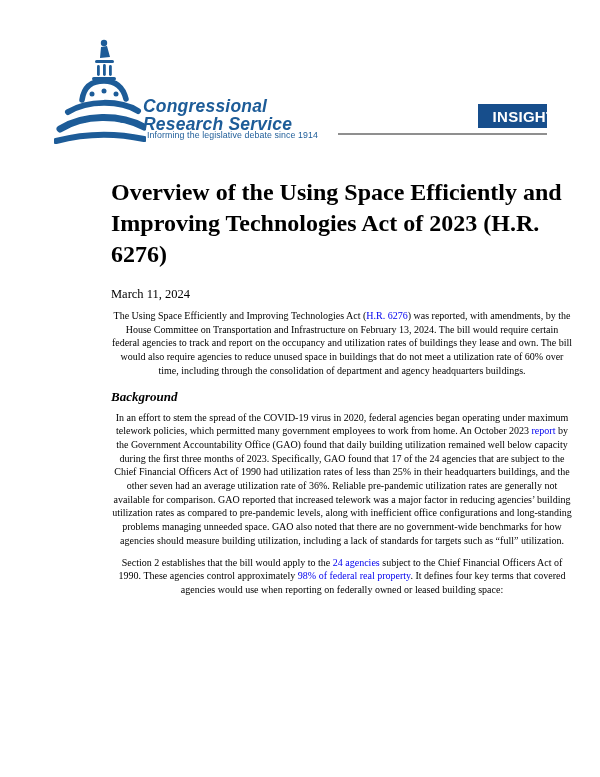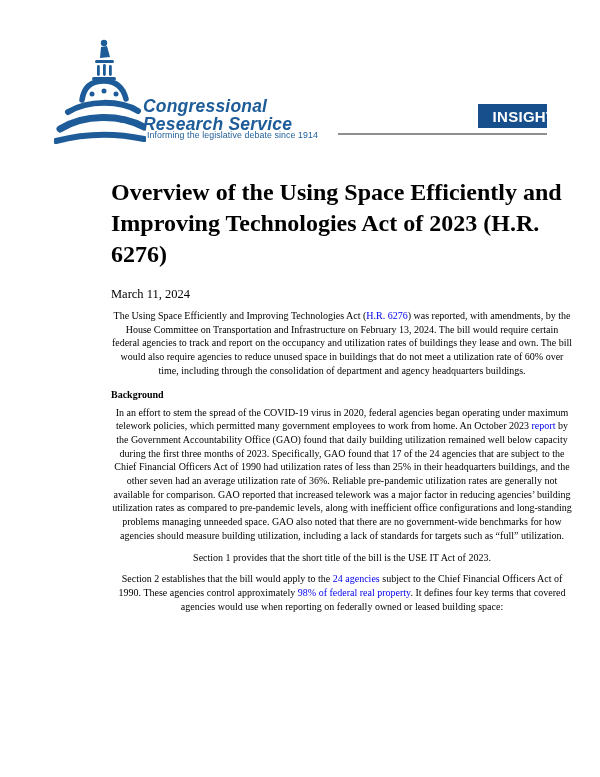--- a/index.html
+++ b/index.html
@@ -44,21 +44,21 @@
     display:flex;align-items:center;justify-content:center;padding-left:23px;
   }
   
   .main{position:absolute;left:70px;top:177px;width:462px;margin-left:41px;}
   .doc-title{
     font-size:24px;line-height:31px;font-weight:bold;
     margin-bottom:17px;
   }
   .doc-date{font-size:12.5px;margin-bottom:7px;}
   .para{font-size:10px;line-height:13.7px;margin-bottom:8px;text-align:center;}
-  .sec-heading{font-size:10px;font-weight:bold;margin:11px 0 6px 0;}
+  .sec-heading{font-size:13px;font-weight:bold;margin:11px 0 6px 0;font-style:italic;}
   .doc-link{color:var(--link);text-decoration:none;cursor:pointer;}
   
   .footer-right{
     position:absolute;right:70px;top:655px;text-align:right;
     font-size:11px;line-height:16.5px;
   }
   .footer-right .org{font-weight:normal;}
   .footer-left{
     position:absolute;left:60px;top:715px;
     font-family:"Liberation Sans",sans-serif;
@@ -113,21 +113,20 @@
 
   <div class="main">
     <h1 class="doc-title">Overview of the Using Space Efficiently and Improving Technologies Act of 2023 (H.R. 6276)</h1>
     <div class="doc-date">March 11, 2024</div>
 
     <p class="para"><span>The Using Space Efficiently and Improving Technologies Act (</span><a href="#" class="doc-link">H.R. 6276</a><span>) was reported, with amendments, by the House Committee on Transportation and Infrastructure on February 13, 2024. The bill would require certain federal agencies to track and report on the occupancy and utilization rates of buildings they lease and own. The bill would also require agencies to reduce unused space in buildings that do not meet a utilization rate of 60% over time, including through the consolidation of department and agency headquarters buildings.</span></p>
 
     <h2 class="sec-heading">Background</h2>
     <p class="para"><span>In an effort to stem the spread of the COVID-19 virus in 2020, federal agencies began operating under maximum telework policies, which permitted many government employees to work from home. An October 2023 </span><a href="#" class="doc-link">report</a><span> by the Government Accountability Office (GAO) found that daily building utilization remained well below capacity during the first three months of 2023. Specifically, GAO found that 17 of the 24 agencies that are subject to the Chief Financial Officers Act of 1990 had utilization rates of less than 25% in their headquarters buildings, and the other seven had an average utilization rate of 36%. Reliable pre-pandemic utilization rates are generally not available for comparison. GAO reported that increased telework was a major factor in reducing agencies’ building utilization rates as compared to pre-pandemic levels, along with inefficient office configurations and long-standing problems managing unneeded space. GAO also noted that there are no government-wide benchmarks for how agencies should measure building utilization, including a lack of standards for targets such as “full” utilization.</span></p>
 
-    <p class="para"><span>Section 1 provides that the short title of the bill is the USE IT Act of 2023.</span></p>
     <p class="para"><span>Section 2 establishes that the bill would apply to the </span><a href="#" class="doc-link">24 agencies</a><span> subject to the Chief Financial Officers Act of 1990. These agencies control approximately </span><a href="#" class="doc-link">98% of federal real property</a><span>. It defines four key terms that covered agencies would use when reporting on federally owned or leased building space:</span></p>
   </div>
 
   <div class="footer-right">
     <div class="org">Congressional Research Service</div>
     <div>https://available.congress.gov</div>
     <div>IN12329</div>
   </div>
 
   <div class="footer-left">

